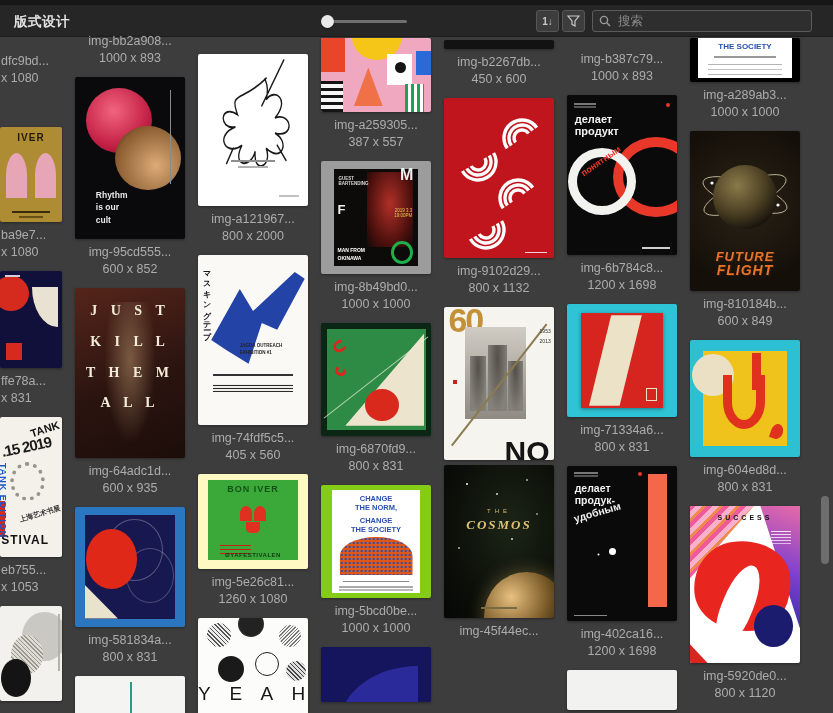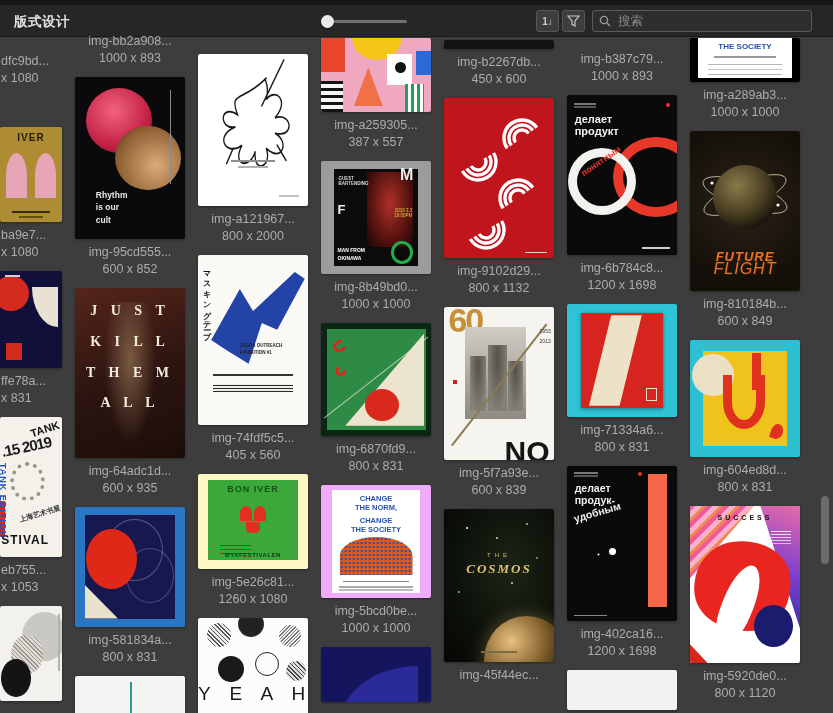--- a/index.html
+++ b/index.html
@@ -127,21 +127,21 @@
   .a-okinawa .t3{bottom:10%;left:15%;font-weight:600;font-size:5px;color:#fff;width:34%;white-space:normal;line-height:1.7;}
   .a-okinawa .t4{top:42%;right:17%;font-size:4.5px;color:#e8d048;text-align:right;width:26%;white-space:normal;}
   .a-okinawa .e2{bottom:9%;right:16%;width:20%;height:20%;border:3px solid #1fae4a;border-radius:50%;}
   .a-greentri{background:#0c2616;}
   .a-greentri .e0{left:5%;right:5%;top:5%;bottom:5%;background:#2e8b45;}
   .a-greentri .e1{right:6%;bottom:9%;width:72%;height:82%;background:#ece4cc;clip-path:polygon(100% 0,100% 100%,0 100%);}
   .a-greentri .e2{left:40%;bottom:13%;width:31%;height:29%;background:#d8291c;border-radius:50%;}
   .a-greentri .e3{left:11%;top:15%;width:13%;height:11%;border:3px solid #d8291c;border-radius:50%;border-right-color:transparent;transform:rotate(-30deg);}
   .a-greentri .e4{left:13%;top:38%;width:10%;height:9%;border:3px solid #d8291c;border-radius:50%;border-top-color:transparent;transform:rotate(20deg);}
   .a-greentri .e5{left:-10%;top:48%;width:120%;height:1px;background:rgba(240,240,220,.7);transform:rotate(-38deg);}
-  .a-changenorm{background:#f0abfc;padding-left:42px;}
+  .a-changenorm{background:#84cc16;padding-left:42px;}
   .a-changenorm .e0{left:10%;right:10%;top:4%;bottom:4%;background:#fff;}
   .a-changenorm .tx{left:0;right:0;text-align:center;font-weight:800;color:#2a4fae;font-size:7.5px;}
   .a-changenorm .t0{top:8%;}
   .a-changenorm .t1{top:16%;}
   .a-changenorm .t2{top:27%;}
   .a-changenorm .t3{top:35%;}
   .a-changenorm .e1{left:50%;bottom:20%;width:66%;height:34%;transform:translateX(-50%);border-radius:50% 50% 0 0;background:#e05818;background-image:radial-gradient(#2a4fae 1px,rgba(0,0,0,0) 1px);background-size:4px 4px;}
   .a-changenorm .e2{left:20%;bottom:14%;width:60%;height:1.5px;background:#888;}
   .a-changenorm .e3{left:16%;bottom:9%;width:68%;height:1.5px;background:#aaa;box-shadow:0 3px 0 #bbb;}
   .a-darkblue{background:#15155e;}
@@ -190,21 +190,21 @@
   .a-delaet2 .e4{left:6%;bottom:3%;width:30%;height:1.5px;background:#888;}
   .a-whiteclip{background:#f2f2f0;}
   .a-society{background:#000;}
   .a-society .e0{left:7%;right:7%;top:0;bottom:8%;background:#fff;}
   .a-society .t0{left:0;right:0;top:8%;text-align:center;font-weight:800;font-size:8px;color:#2a4fae;}
   .a-society .e1{left:22%;top:42%;width:56%;height:1.5px;background:#999;}
   .a-society .e2{left:16%;top:58%;width:68%;height:1.5px;background:#b5b5b5;box-shadow:0 5px 0 #c5c5c5,0 10px 0 #b5b5b5;}
   .a-future{background:radial-gradient(circle at 50% 45%,#2a2318,#140f08 78%);}
   .a-future .e1{left:21%;top:21%;width:58%;height:40%;border-radius:50%;background:radial-gradient(circle at 38% 32%,#8a7a4a,#4a3f22 48%,#17120c 78%);}
   .a-future .t0{left:0;right:0;bottom:17%;text-align:center;font-style:italic;font-weight:900;font-size:13px;color:#e8742a;letter-spacing:1px;text-shadow:1px 1px 0 #3a1d08;}
-  .a-future .t1{left:0;right:0;bottom:8%;text-align:center;font-style:italic;font-weight:400;font-size:16px;color:#e8742a;letter-spacing:1px;text-shadow:1px 1px 0 #3a1d08;}
+  .a-future .t1{left:0;right:0;bottom:8%;text-align:center;font-style:italic;font-weight:700;font-size:14px;color:#e8742a;letter-spacing:1px;text-shadow:1px 1px 0 #3a1d08;}
   .a-cyanj{background:#2cc0d2;}
   .a-cyanj .e0{left:12%;right:12%;top:9%;bottom:9%;background:#efc31c;}
   .a-cyanj .e1{left:2%;top:12%;width:38%;height:36%;background:#ece0c4;border-radius:50%;}
   .a-cyanj .e2{left:30%;top:30%;width:38%;height:46%;border:9px solid #e0301e;border-top:none;border-radius:0 0 60% 60%;}
   .a-cyanj .e3{left:56%;top:11%;width:9px;height:32%;background:#e0301e;}
   .a-cyanj .e4{right:15%;bottom:15%;width:11%;height:13%;background:#e0301e;border-radius:50% 50% 50% 0;transform:rotate(18deg);}
   .a-success{background:#fff;}
   .a-success .e0{left:0;top:0;width:58%;height:46%;background:repeating-linear-gradient(135deg,#f05a98 0 4px,#f8b0cc 4px 9px,#f08a4a 9px 12px);clip-path:polygon(0 0,100% 0,0 100%);}
   .a-success .e1{right:0;top:0;width:48%;height:78%;background:linear-gradient(200deg,#e86aa8,#7a3fd0 52%,#2a2a9a);clip-path:polygon(25% 0,100% 0,100% 100%);}
   .a-success .e2{left:4%;top:22%;width:88%;height:58%;background:#e8251e;border-radius:46% 54% 40% 60%/52% 44% 56% 48%;transform:rotate(-8deg);}
@@ -491,24 +491,20 @@
             <u></u>
             <u></u>
             <u></u>
           </i>
           <span class="tx t1">NO</span>
           <i class="e1"></i>
           <span class="tx t2">1953</span>
           <span class="tx t3">2013</span>
           <i class="e2"></i>
         </div>
-        <div class="caption">
-          <div class="cap-name">img-5f7a93e...</div>
-          <div class="cap-dims">600 x 839</div>
-        </div>
         <div class="poster a-cosmos" style="height:153px">
           <i class="e0"></i>
           <span class="tx t0">THE</span>
           <span class="tx t1">COSMOS</span>
           <i class="e1"></i>
           <i class="e2"></i>
         </div>
         <div class="caption">
           <div class="cap-name">img-45f44ec...</div>
           <div class="cap-dims"></div>

